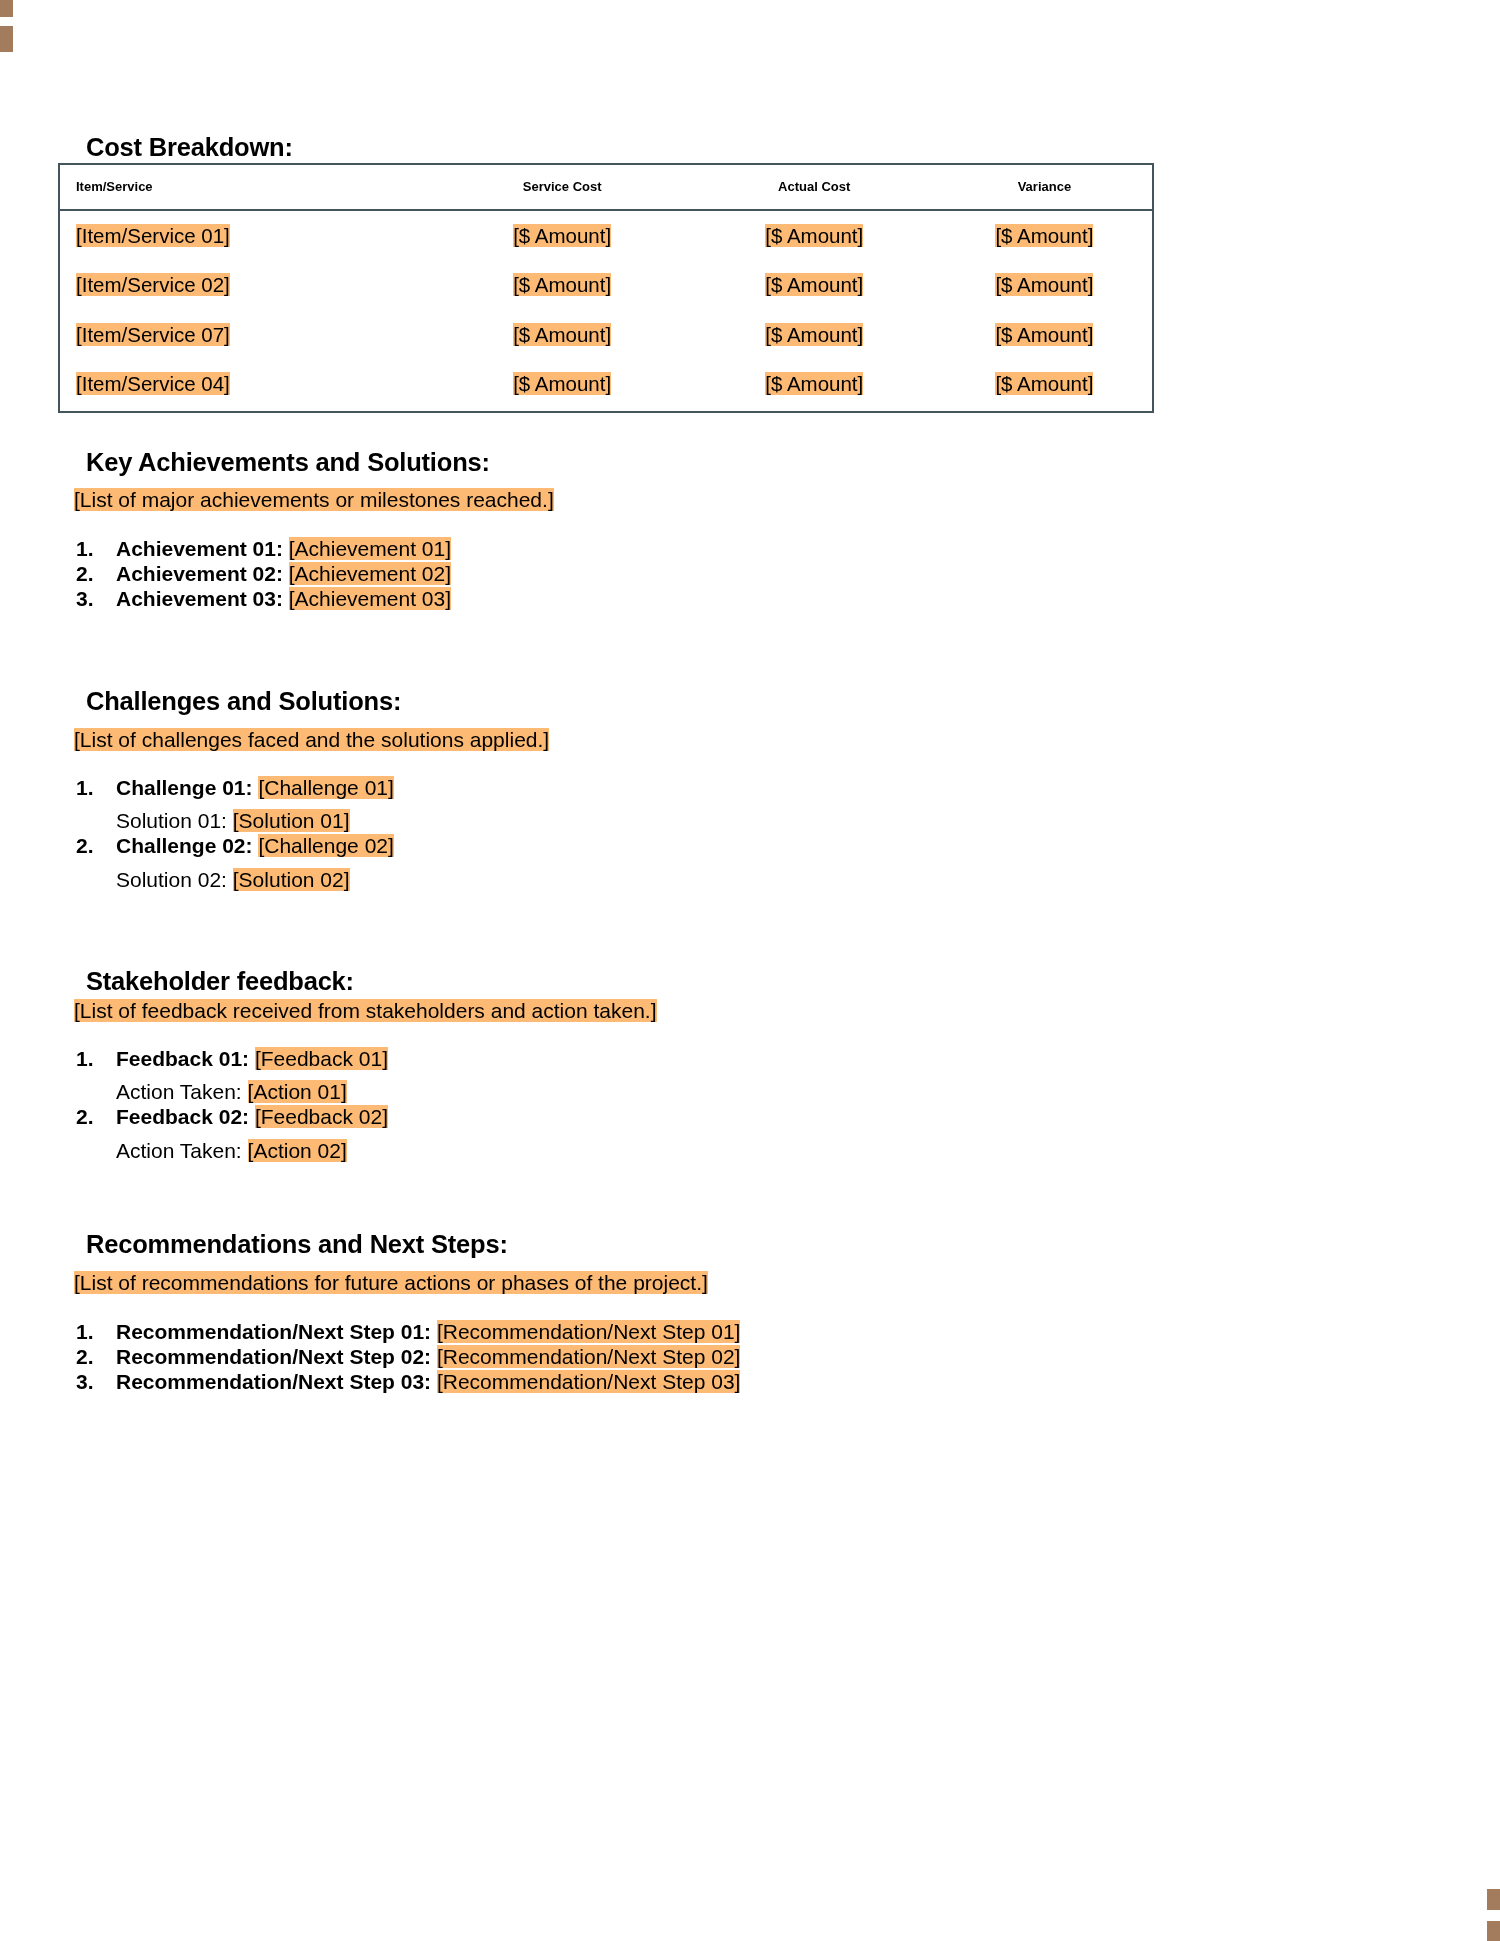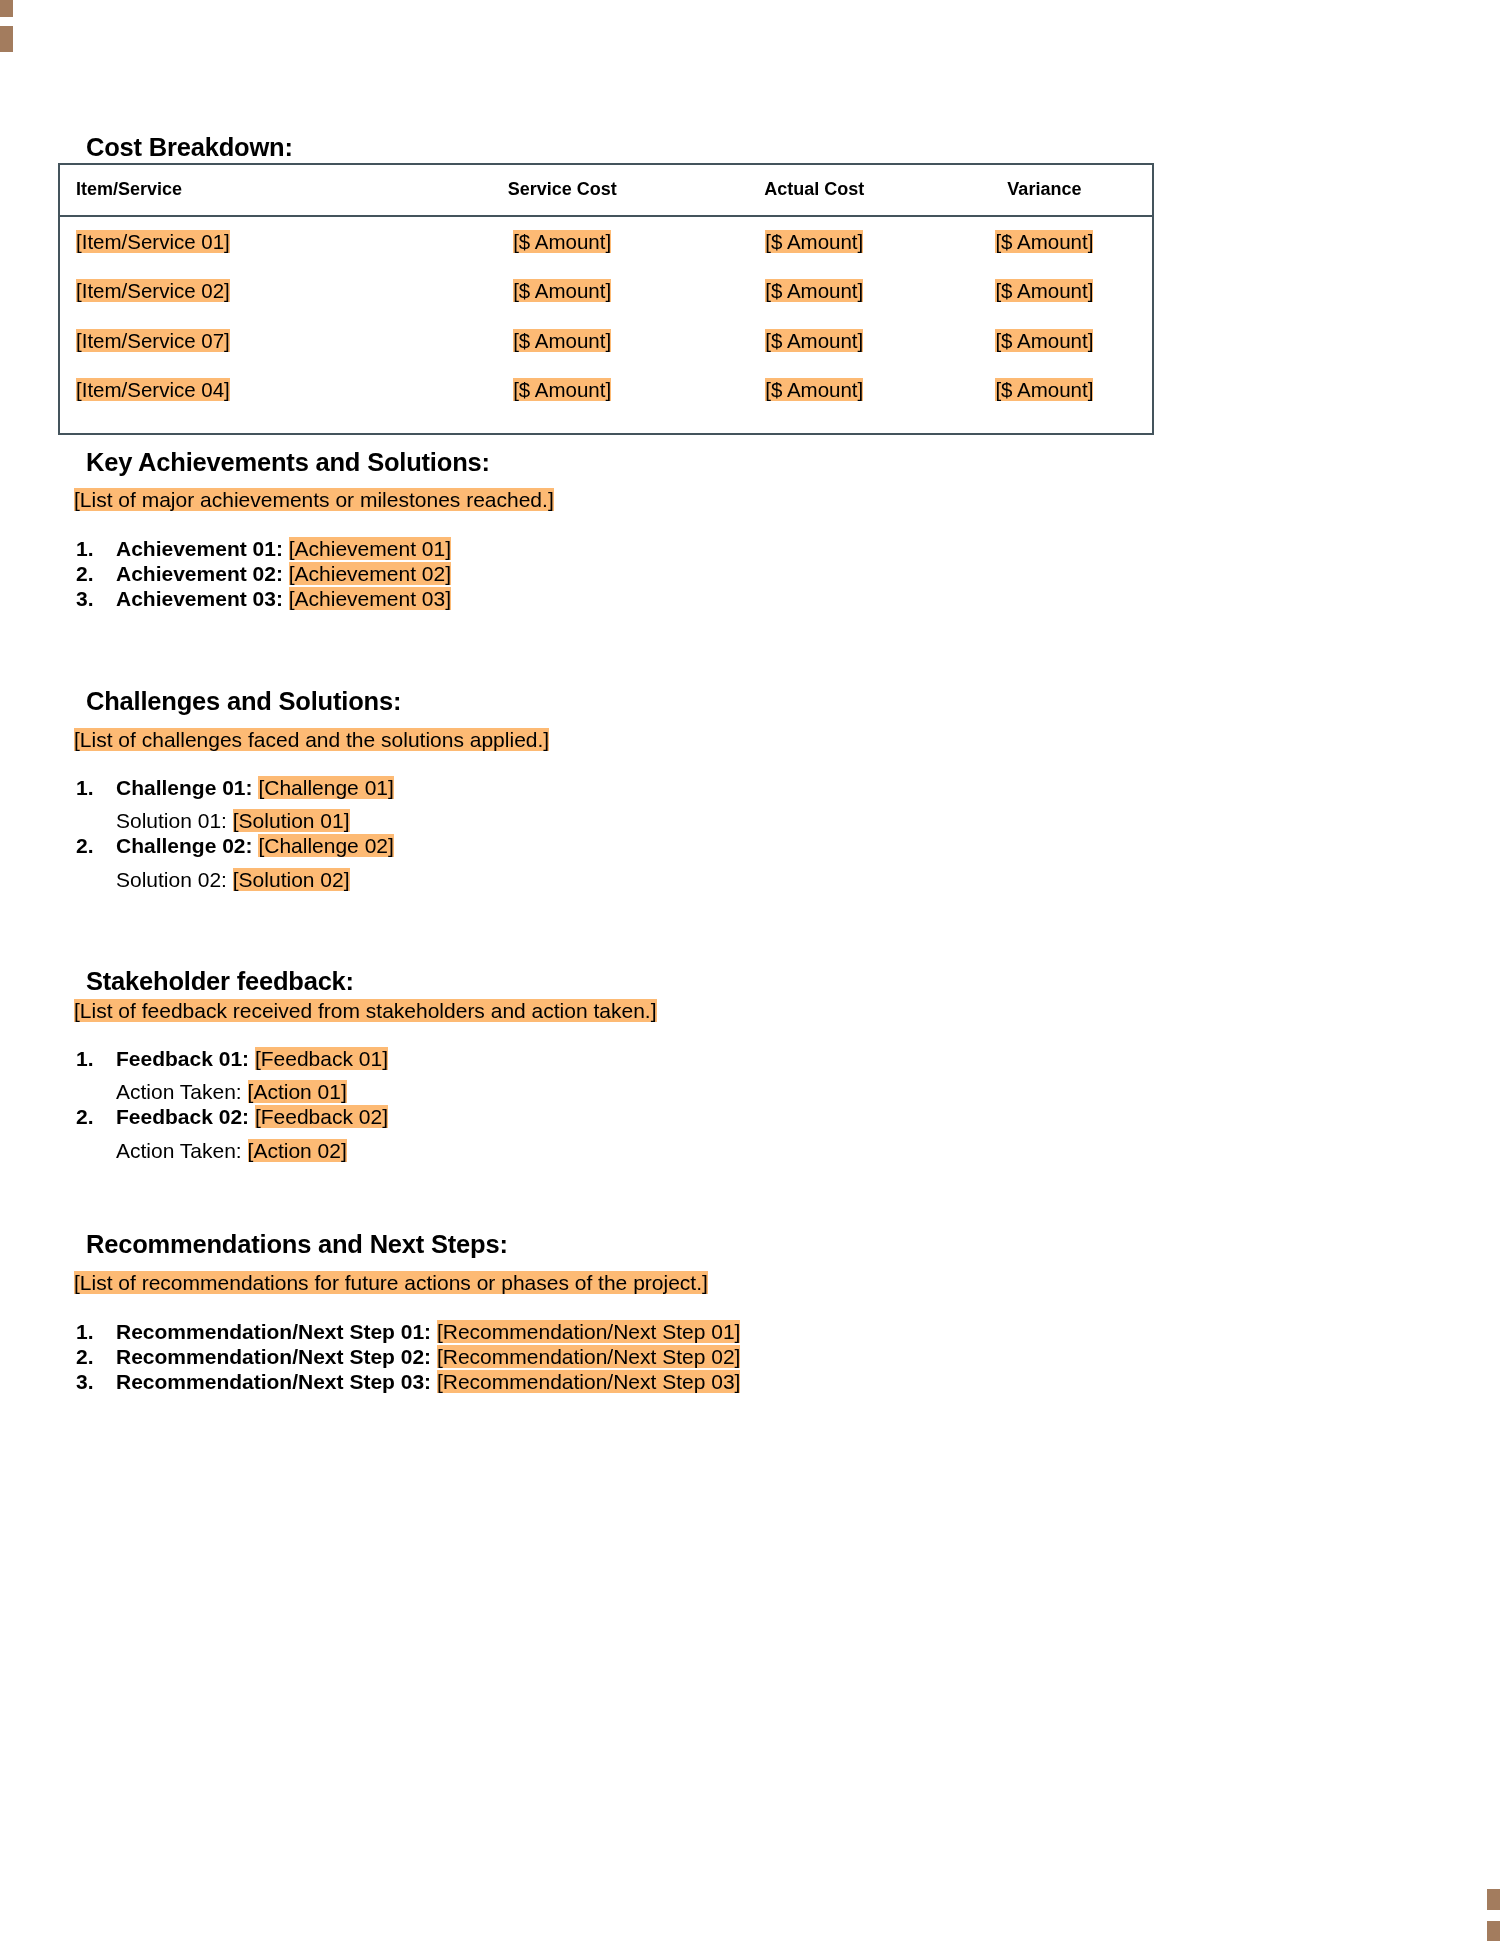--- a/index.html
+++ b/index.html
@@ -57,21 +57,21 @@
     left: -16px;
     top: 163px;
     width: 1096px;
   }
   table.cost-table {
     width: 100%;
     border-collapse: collapse;
     table-layout: fixed;
   }
   table.cost-table thead th {
-    font-size: 18px;
+    font-size: 13px;
     font-weight: bold;
     padding: 14px 0 14px 0;
     text-align: center;
     border-top: 2px solid #44545c;
     border-bottom: 2px solid #44545c;
     line-height: 1.2;
   }
   table.cost-table thead th.col-item {
     text-align: left;
     padding-left: 18px;
@@ -82,21 +82,21 @@
     padding: 13px 0 12px 0;
     text-align: center;
     line-height: 1.2;
     border: none;
   }
   table.cost-table tbody td.col-item {
     text-align: left;
     padding-left: 18px;
   }
   table.cost-table tbody tr:last-child td {
-    padding-bottom: 32px;
+    padding-bottom: 16px;
   }
   .table-left-edge {
     position: absolute;
     left: 0;
     top: 0;
     bottom: 0;
     width: 2px;
     background: #44545c;
   }
   .table-right-edge {

